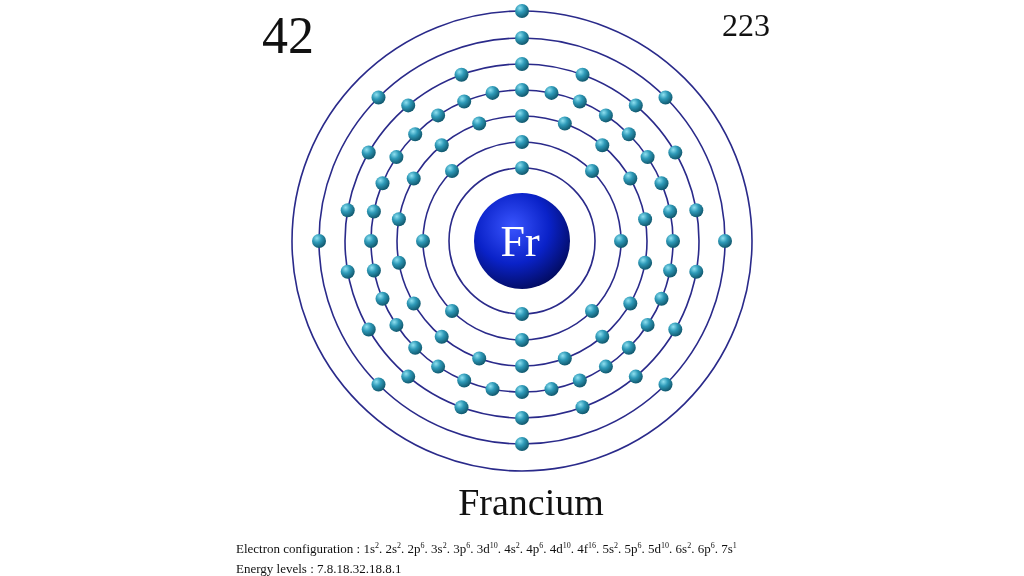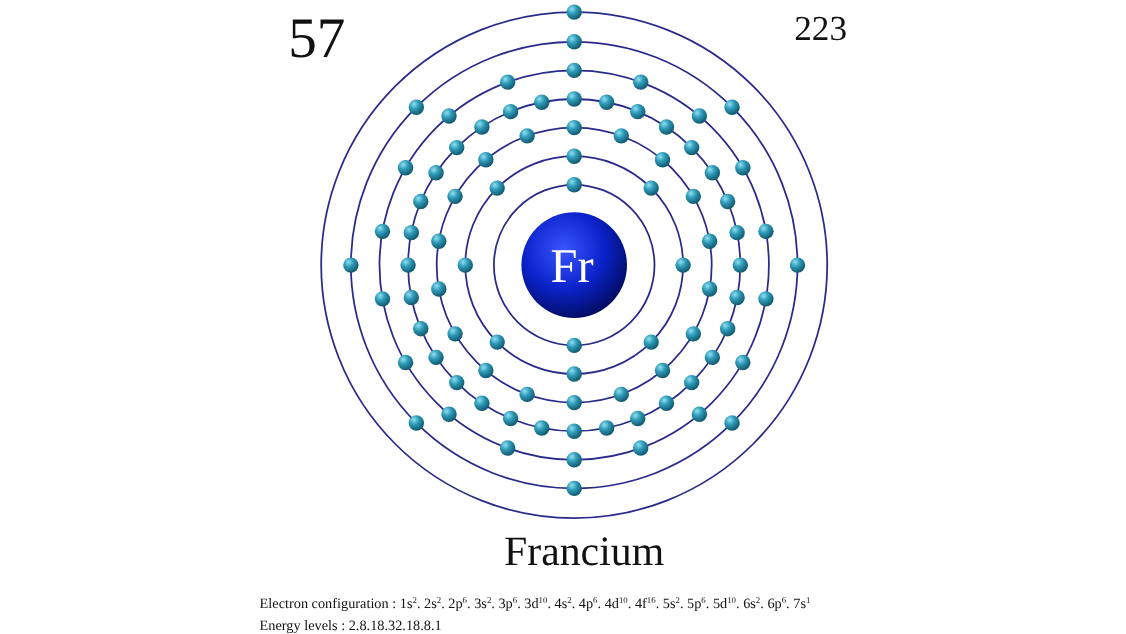--- a/index.html
+++ b/index.html
@@ -124,19 +124,19 @@
       <circle cx="522.0" cy="444.0" r="7" fill="url(#eGrad)"></circle>
       <circle cx="378.5" cy="384.5" r="7" fill="url(#eGrad)"></circle>
       <circle cx="319.0" cy="241.0" r="7" fill="url(#eGrad)"></circle>
       <circle cx="378.5" cy="97.5" r="7" fill="url(#eGrad)"></circle>
       <circle cx="522.0" cy="11.0" r="7" fill="url(#eGrad)"></circle>
     </g>
   <circle id="nucleus" fill="url(#nucGrad)" cx="522" cy="241" r="48"></circle>
   <text id="symbol" text-anchor="middle" font-family="Liberation Serif, DejaVu Serif, serif" font-size="44" fill="#ffffff" x="520" y="256">Fr</text>
 </svg>
 
-<div class="atomic-number">57</div>
+<div class="atomic-number">42</div>
 <div class="atomic-mass">223</div>
 <div class="element-name">Francium</div>
 <div class="info config">
   <span>Electron configuration : </span><span id="config-orbitals">1s<sup>2</sup>. 2s<sup>2</sup>. 2p<sup>6</sup>. 3s<sup>2</sup>. 3p<sup>6</sup>. 3d<sup>10</sup>. 4s<sup>2</sup>. 4p<sup>6</sup>. 4d<sup>10</sup>. 4f<sup>16</sup>. 5s<sup>2</sup>. 5p<sup>6</sup>. 5d<sup>10</sup>. 6s<sup>2</sup>. 6p<sup>6</sup>. 7s<sup>1</sup></span>
 </div>
-<div class="info levels">Energy levels : 2.8.18.32.18.8.1</div>
+<div class="info levels">Energy levels : 7.8.18.32.18.8.1</div>
 
 </body></html>

